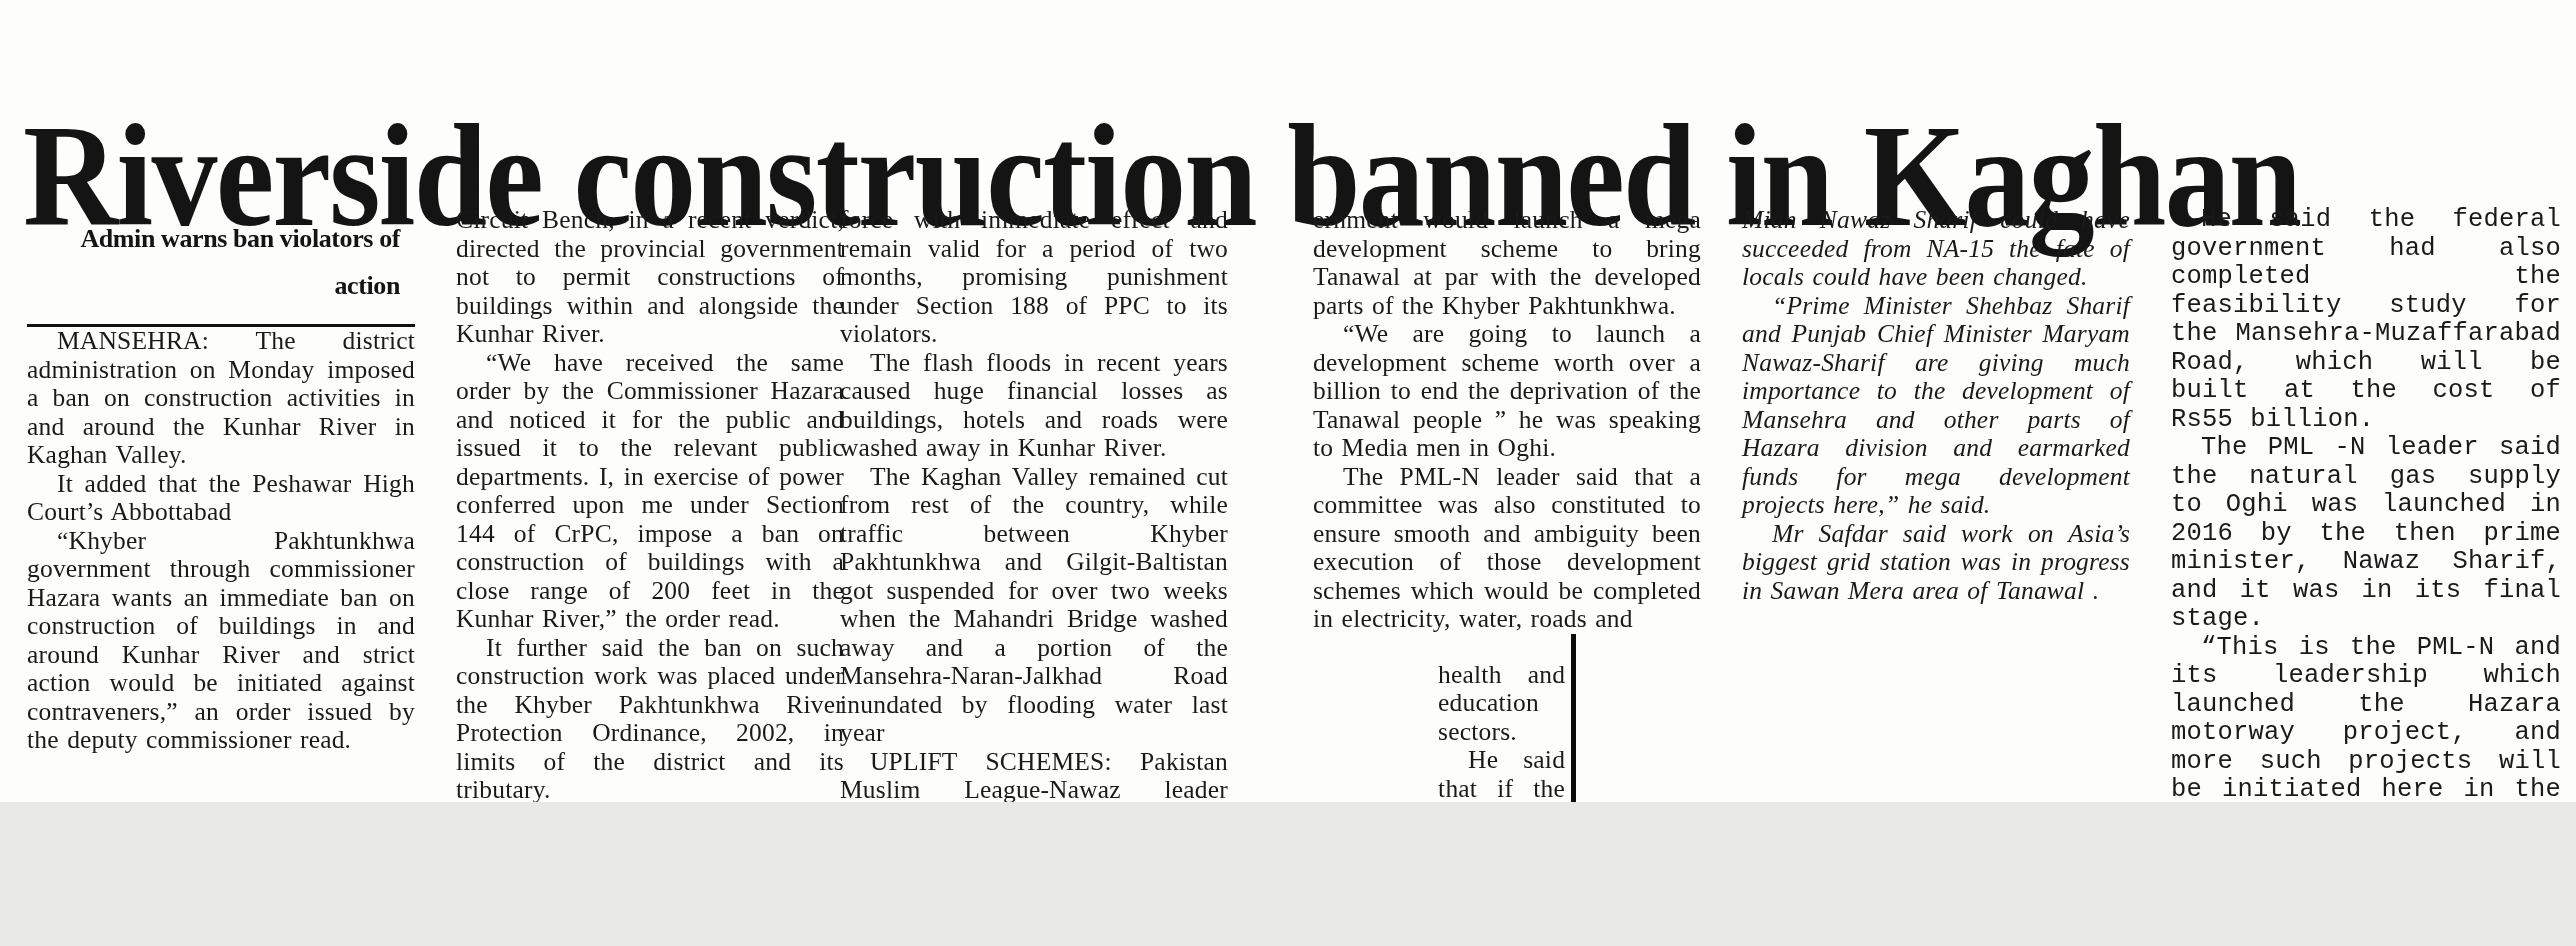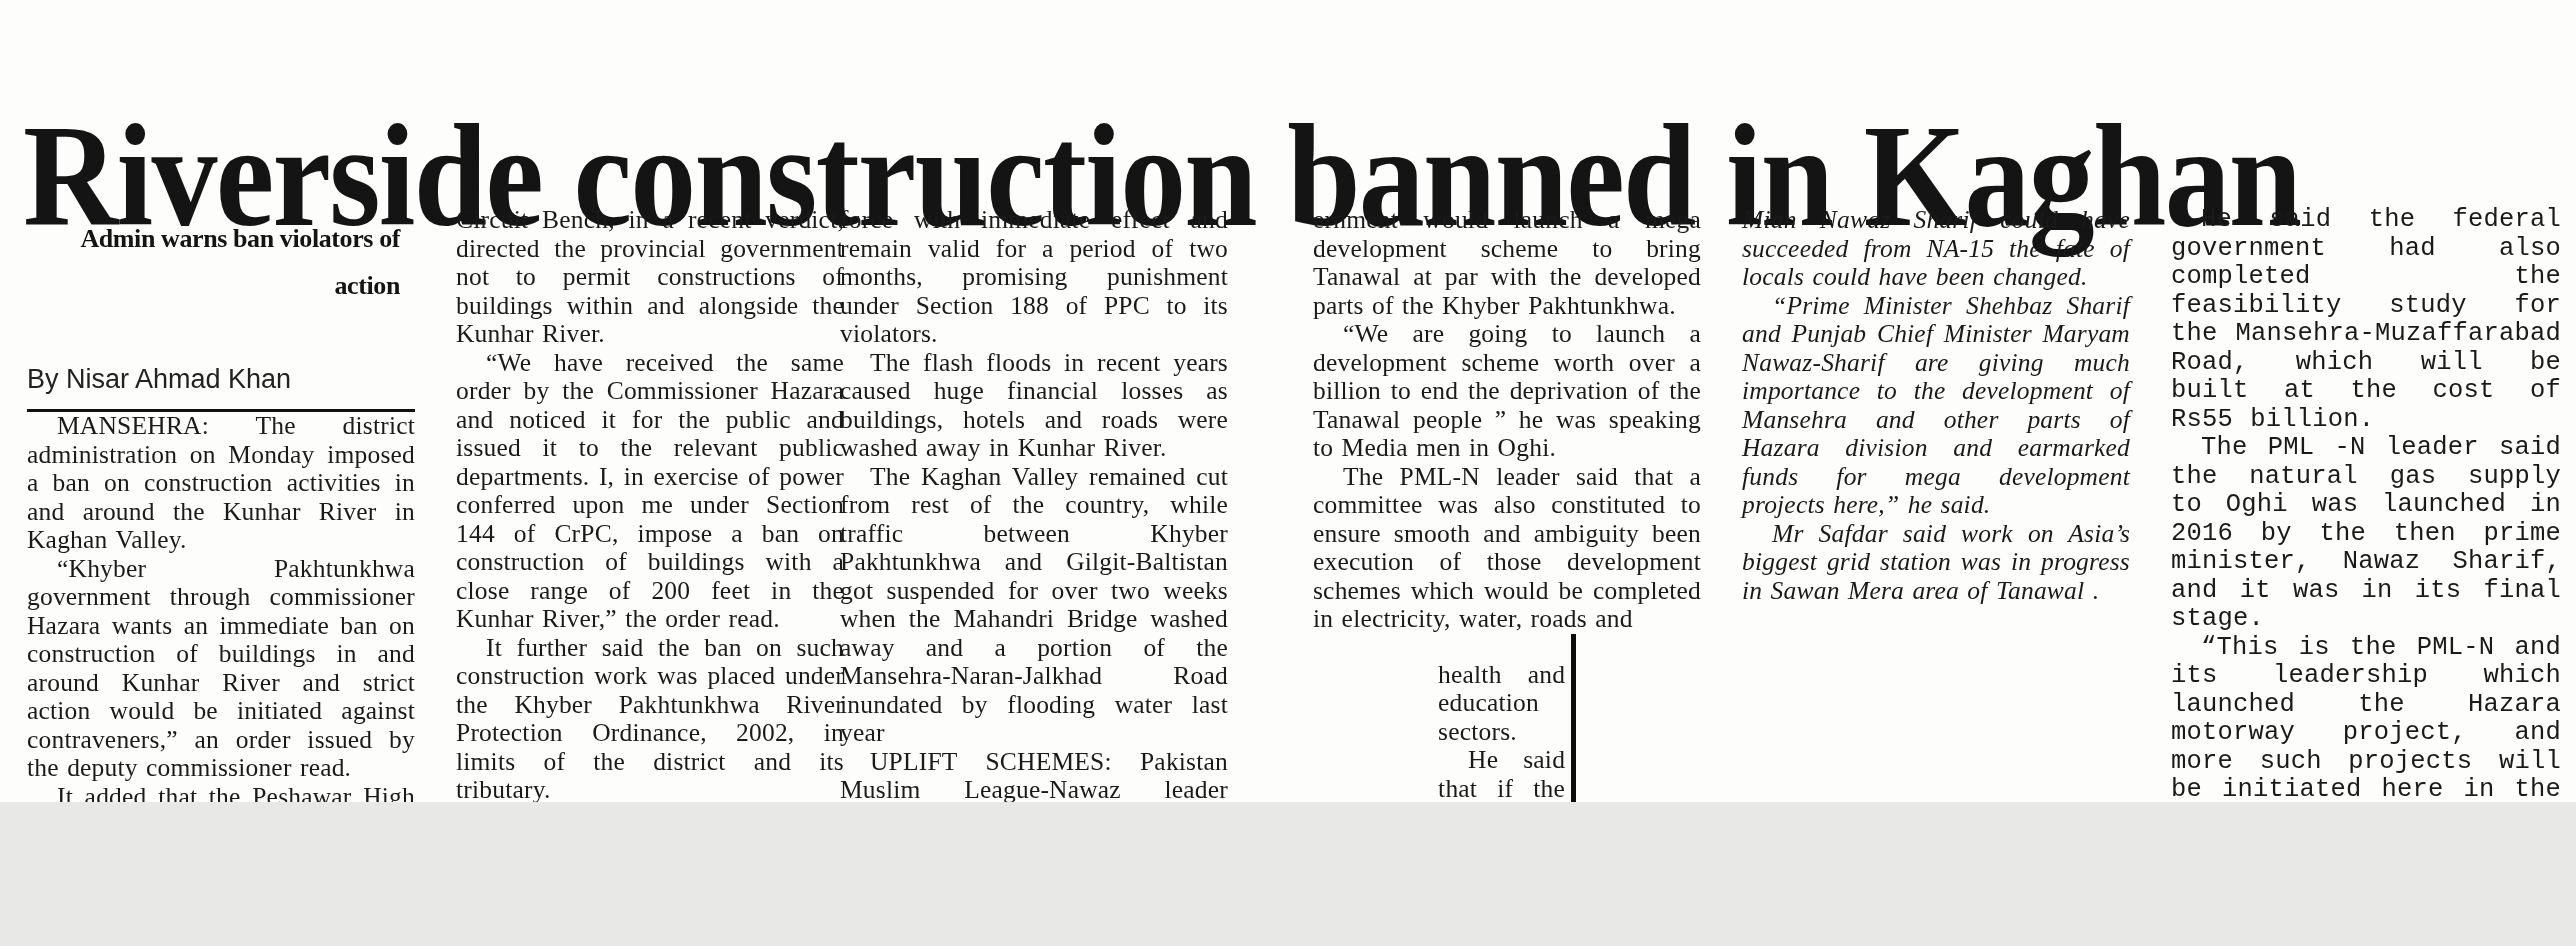--- a/index.html
+++ b/index.html
@@ -66,25 +66,24 @@
 </style>
 </head>
 <body>
 
 <div class="page">
 
   <h1 class="headline">Riverside construction banned in Kaghan</h1>
 
   <div class="col col1">
     <h2 class="subhead">Admin warns ban violators of action</h2>
-    <div class="byline">By Nisar Ahmad Khan</div>
     <hr class="byline-divider">
     <p class="para indent body-start">MANSEHRA: The district administration on Monday imposed a ban on construction activities in and around the Kunhar River in Kaghan Valley.</p>
+    <p class="para indent">It added that the Peshawar High Court’s Abbottabad</p>
     <p class="para indent">“Khyber Pakhtunkhwa government through commissioner Hazara wants an immediate ban on construction of buildings in and around Kunhar River and strict action would be initiated against contraveners,” an order issued by the deputy commissioner read.</p>
-    <p class="para indent">It added that the Peshawar High Court’s Abbottabad</p>
   </div>
 
   <div class="col col2">
     <p class="para noindent">Circuit Bench, in a recent verdict, directed the provincial government not to permit constructions of buildings within and alongside the Kunhar River.</p>
     <p class="para indent">“We have received the same order by the Commissioner Hazara and noticed it for the public and issued it to the relevant public departments. I, in exercise of power conferred upon me under Section 144 of CrPC, impose a ban on construction of buildings with a close range of 200 feet in the Kunhar River,” the order read.</p>
     <p class="para indent">It further said the ban on such construction work was placed under the Khyber Pakhtunkhwa River Protection Ordinance, 2002, in limits of the district and its tributary.</p>
   </div>
 
   <div class="col col3">
     <p class="para noindent">force with immediate effect and remain valid for a period of two months, promising punishment under Section 188 of PPC to its violators.</p>

